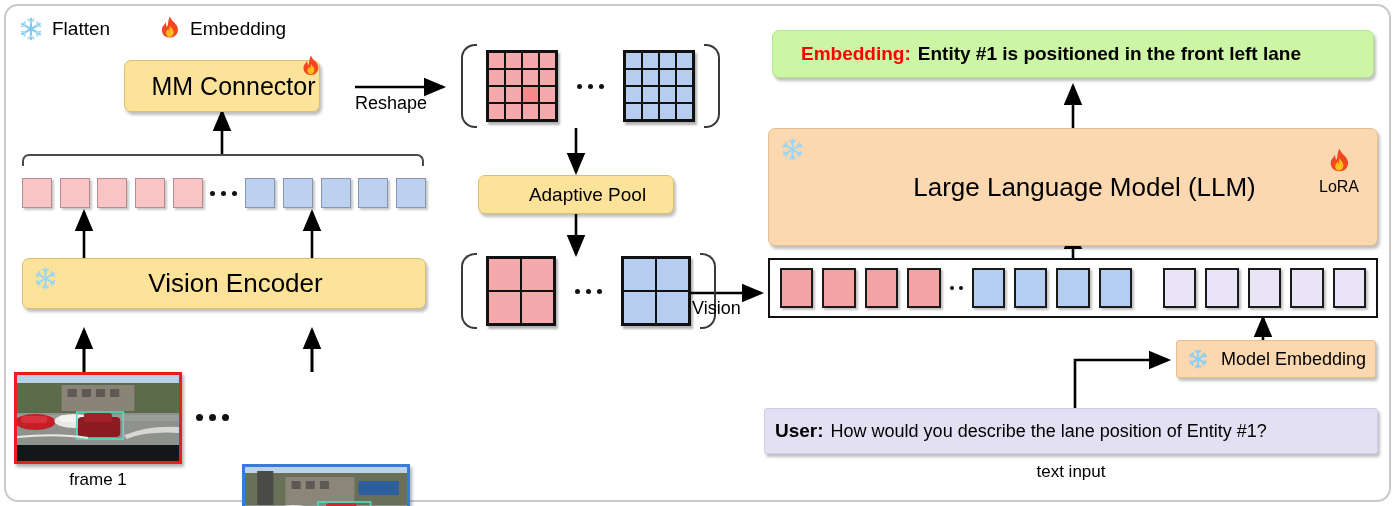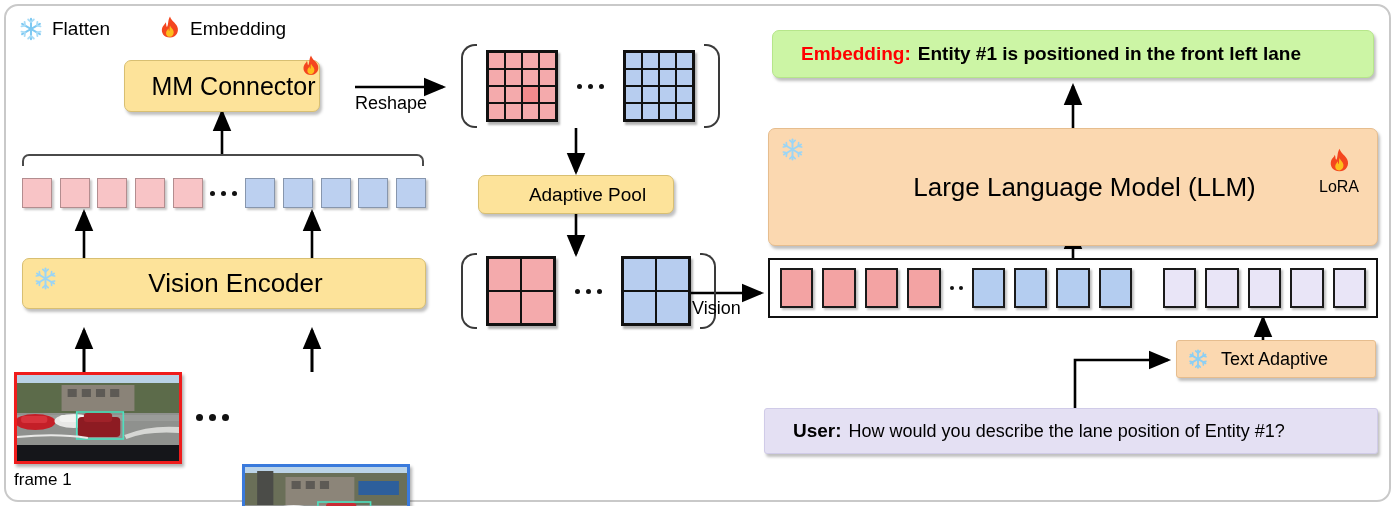--- a/index.html
+++ b/index.html
@@ -228,21 +228,21 @@
       <rect x="4" y="41" width="26" height="7" rx="3" fill="#d8333c"></rect>
       <ellipse cx="56" cy="46" rx="19" ry="7" fill="#e8e8e6"></ellipse>
       <rect x="42" y="40" width="25" height="7" rx="3" fill="#f2f2f0"></rect>
       <rect x="60" y="42" width="42" height="20" rx="4" fill="#8d1b22"></rect>
       <rect x="66" y="38" width="28" height="9" rx="3" fill="#a02229"></rect>
       <rect x="59" y="37" width="46" height="27" fill="none" stroke="#4fe0c0" stroke-width="1.6"></rect>
       <path d="M106 60 Q130 50 160 52 L160 58 Q128 56 108 64 z" fill="#d6d7d4"></path>
       <path d="M0 62 Q40 58 70 63" stroke="#e9e9e7" stroke-width="2" fill="none"></path>
     </svg>
   </div>
-  <div class="abs lbl cap" style="left:14px; top:470px; width:168px; ">frame 1</div>
+  <div class="abs lbl cap" style="left:14px; top:470px; width:168px; text-align:center;">frame 1</div>
 
   <div class="dots lg abs" style="left:196px; top:414px;">
     <i></i>
       <i></i>
       <i></i>
   </div>
 
   <div class="frame blue abs" style="left:242px; top:372px; width:168px; height:92px;">
     <svg viewBox="0 0 160 86" preserveAspectRatio="none">
       <rect x="0" y="0" width="160" height="42" fill="#bcd4e8"></rect>
@@ -394,36 +394,37 @@
       <div style="width:14px;"></div>
       <div class="tok2 tok2-lav" style="width:36px;height:40px;"></div>
       <div class="tok2 tok2-lav" style="width:36px;height:40px;"></div>
       <div class="tok2 tok2-lav" style="width:36px;height:40px;"></div>
       <div class="tok2 tok2-lav" style="width:36px;height:40px;"></div>
       <div class="tok2 tok2-lav" style="width:36px;height:40px;"></div>
     </div>
   </div>
 
   <div class="box box-peach abs" style="left:1176px; top:340px; width:200px; height:38px; justify-content:flex-start; padding-left:44px; border-radius:3px;">
-    <span class="lbl" style="font-size:18px;">Text Adaptive</span>
+    <span class="lbl" style="font-size:18px;">Model Embedding</span>
   </div>
   <svg class="abs icon" style="left:1187px; top:348px;" width="22" height="22" viewBox="0 0 24 24">
     <g stroke="#8ccff4" stroke-width="2" stroke-linecap="round" fill="none">
       <line x1="12" y1="2.5" x2="12" y2="21.5"></line>
       <line x1="3.8" y1="7.2" x2="20.2" y2="16.8"></line>
       <line x1="3.8" y1="16.8" x2="20.2" y2="7.2"></line>
       <g stroke-width="1.7">
         <path d="M12 5.6 L9.4 3.2 M12 5.6 L14.6 3.2"></path>
         <path d="M12 18.4 L9.4 20.8 M12 18.4 L14.6 20.8"></path>
         <path d="M6.5 8.8 L6.1 5.4 M6.5 8.8 L3.2 9.6"></path>
         <path d="M17.5 15.2 L17.9 18.6 M17.5 15.2 L20.8 14.4"></path>
         <path d="M6.5 15.2 L3.2 14.4 M6.5 15.2 L6.1 18.6"></path>
         <path d="M17.5 8.8 L20.8 9.6 M17.5 8.8 L17.9 5.4"></path>
       </g>
     </g>
   </svg>
 
-  <div class="box box-lav abs" style="left:764px; top:408px; width:614px; height:46px; justify-content:flex-start; padding-left:28px; border-radius:3px;">
+  <div class="box box-lav abs" style="left:764px; top:408px; width:614px; height:46px; justify-content:flex-start; padding-left:10px; border-radius:3px;">
     <span class="lbl" style="font-size:19px; font-weight:bold;">User:</span>
     <span class="lbl" style="font-size:18px; margin-left:7px;">How would you describe the lane position of Entity #1?</span>
   </div>
+  <div class="abs lbl cap" style="left:764px; top:462px; width:614px; text-align:center;">text input</div>
 
 </div>
 
 </body></html>

